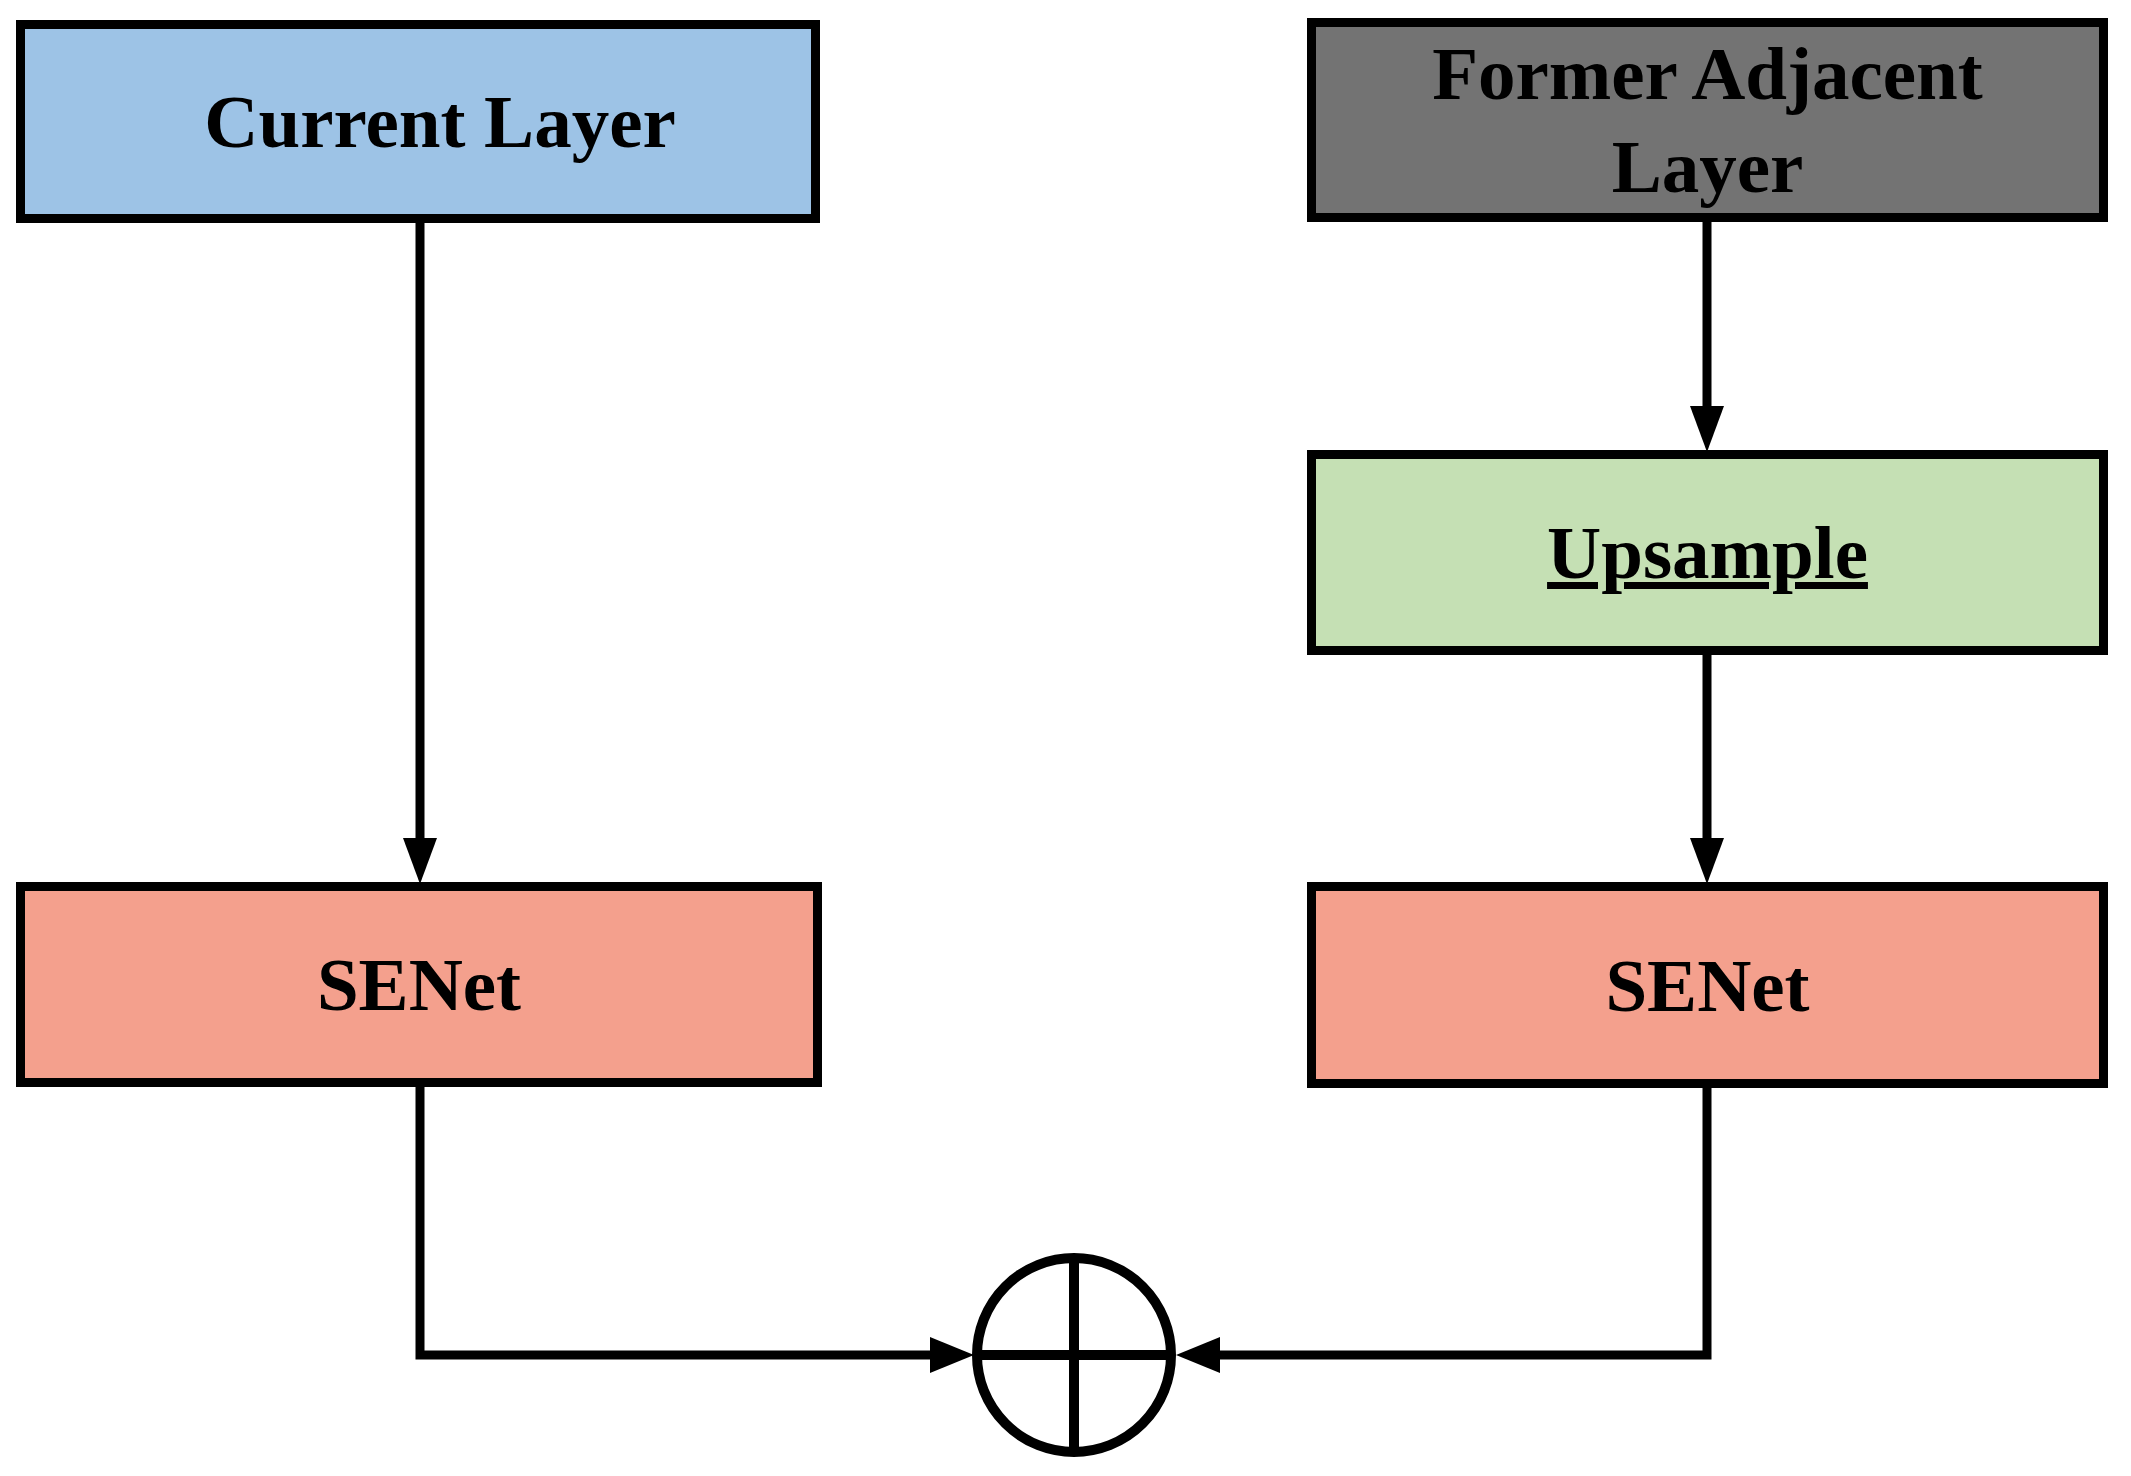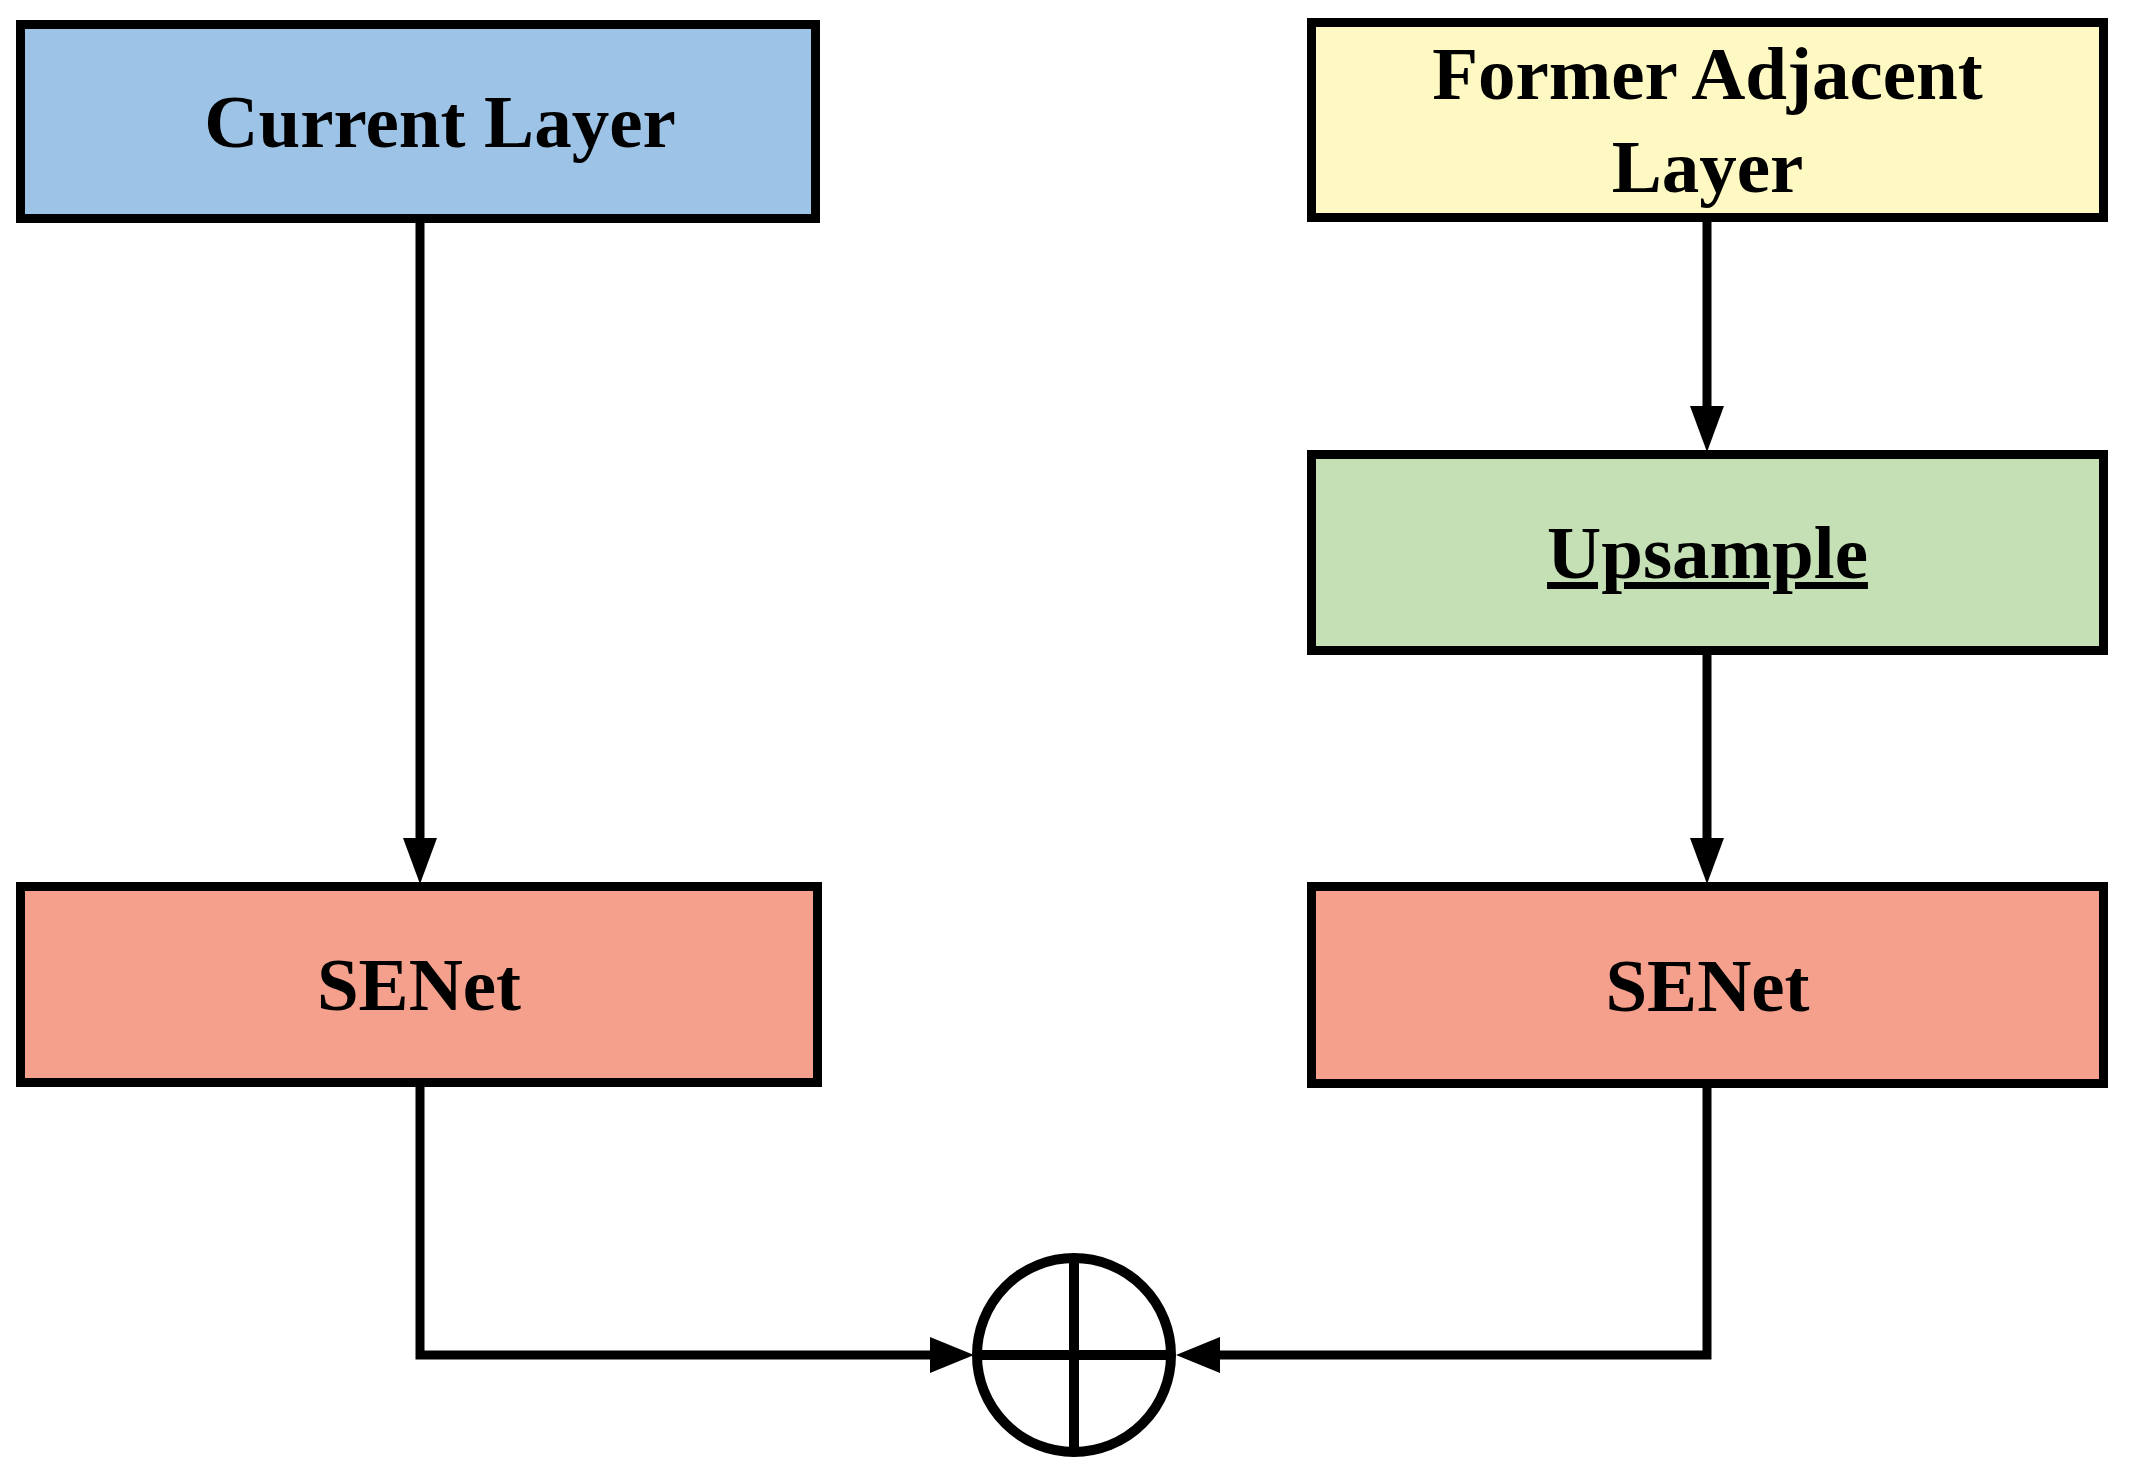--- a/index.html
+++ b/index.html
@@ -57,21 +57,21 @@
 </style>
 </head>
 <body>
 
 <div class="canvas">
 
   <div class="node" id="node-current-layer" style="background-color: rgb(157, 195, 230); padding-left: 44px;">
     <span class="label">Current Layer</span>
   </div>
 
-  <div class="node" id="node-former-adjacent" style="background-color: #fef9c3;">
+  <div class="node" id="node-former-adjacent" style="background-color: #737373;">
     <span class="label">Former Adjacent Layer</span>
   </div>
 
   <div class="node" id="node-upsample" style="background-color: rgb(197, 224, 180); text-decoration: underline;">
     <span class="label">Upsample</span>
   </div>
 
   <div class="node" id="node-senet-left" style="background-color: rgb(244, 160, 141);">
     <span class="label">SENet</span>
   </div>

